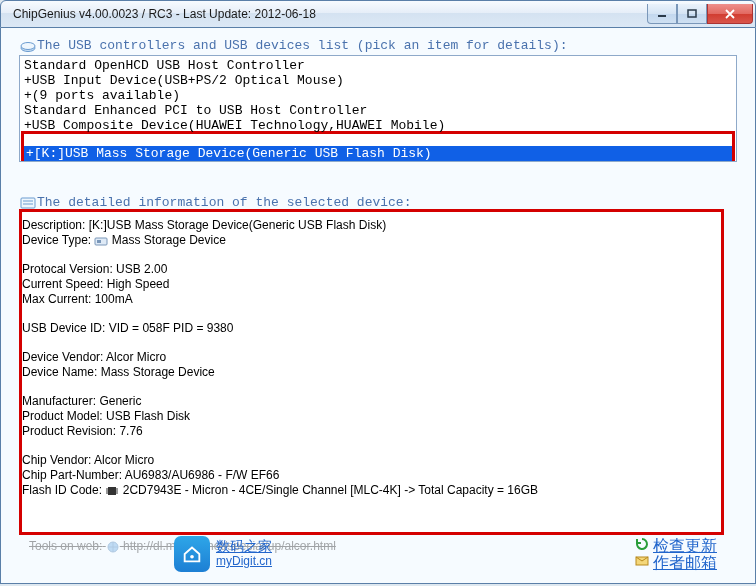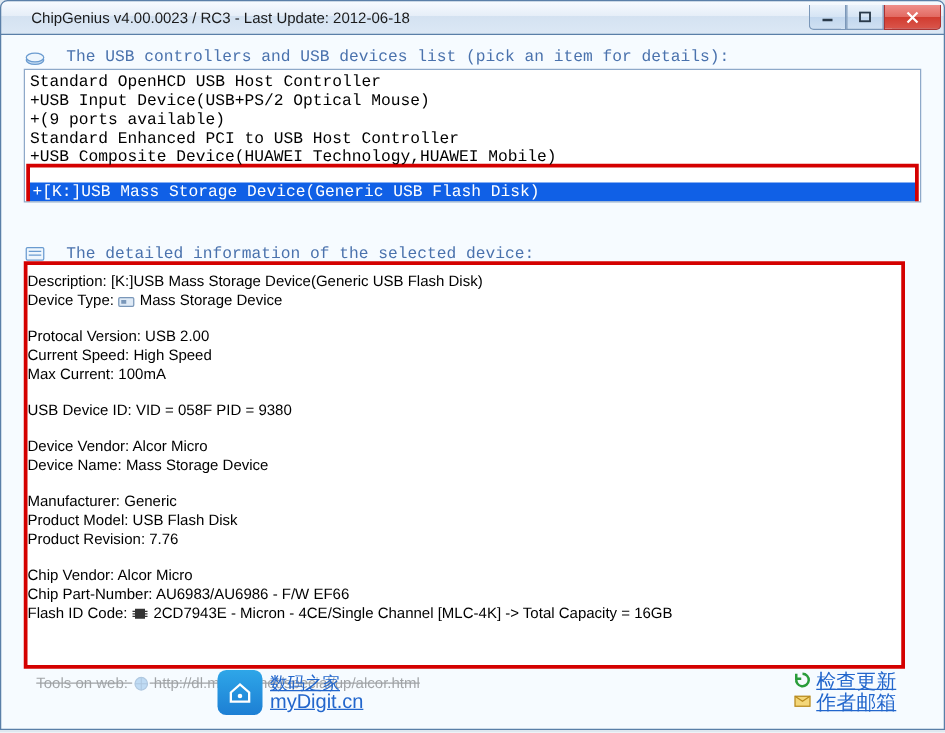--- a/index.html
+++ b/index.html
@@ -15,21 +15,21 @@
 
 
 .titlebar {
   height: 28px;
   background: linear-gradient(to bottom, #f7fbff 0%, #e6eef8 45%, #d4e2f1 46%, #dce8f5 100%);
   border: 1px solid #5a7fa8;
   border-top-left-radius: 6px;
   border-top-right-radius: 6px;
   display: flex;
   align-items: center;
-  padding-left: 24px;
+  padding-left: 12px;
   position: relative;
 }
 .titlebar-text {
   color: #1a1a1a;
   font-size: 12px;
   flex: 1;
 }
 .win-controls {
   display: flex;
   height: 20px;
@@ -63,21 +63,21 @@
   border: 1px solid #5a7fa8;
   border-top: none;
   padding: 10px 18px 6px 18px;
   position: relative;
 }
 
 
 .section-header {
   display: flex;
   align-items: center;
-  gap: 16px;
+  gap: 0;
   font-family: "Courier New", monospace;
   color: #4a72ad;
   font-size: 13px;
   margin-bottom: 2px;
 }
 .hdr-icon {
   width: 18px; height: 14px;
   display: inline-block;
 }
 
@@ -275,21 +275,21 @@
   <div class="footer">
     <div class="logo-block">
       <span class="logo-sq">
         <svg viewBox="0 0 24 24" width="22" height="22">
             <path d="M4 12 L12 5 L20 12 V20 H4 Z" fill="none" stroke="#fff" stroke-width="2"></path>
             <circle cx="12" cy="15" r="2" fill="#fff"></circle>
           </svg>
       </span>
       <div class="logo-text">
         <div>数码之家</div>
-        <div style="font-size:16px">myDigit.cn</div>
+        <div style="font-size:12px">myDigit.cn</div>
       </div>
     </div>
     <div class="links-block">
       <a class="lnk" href="#">
         <span class="lnk-icon"><svg viewBox="0 0 14 14">
               <path d="M7 2a5 5 0 1 1-4.9 4" fill="none" stroke="#2a9d3a" stroke-width="2"></path>
               <path d="M2 2v4h4" fill="none" stroke="#2a9d3a" stroke-width="2"></path>
             </svg></span>
         <span>检查更新</span>
       </a>

